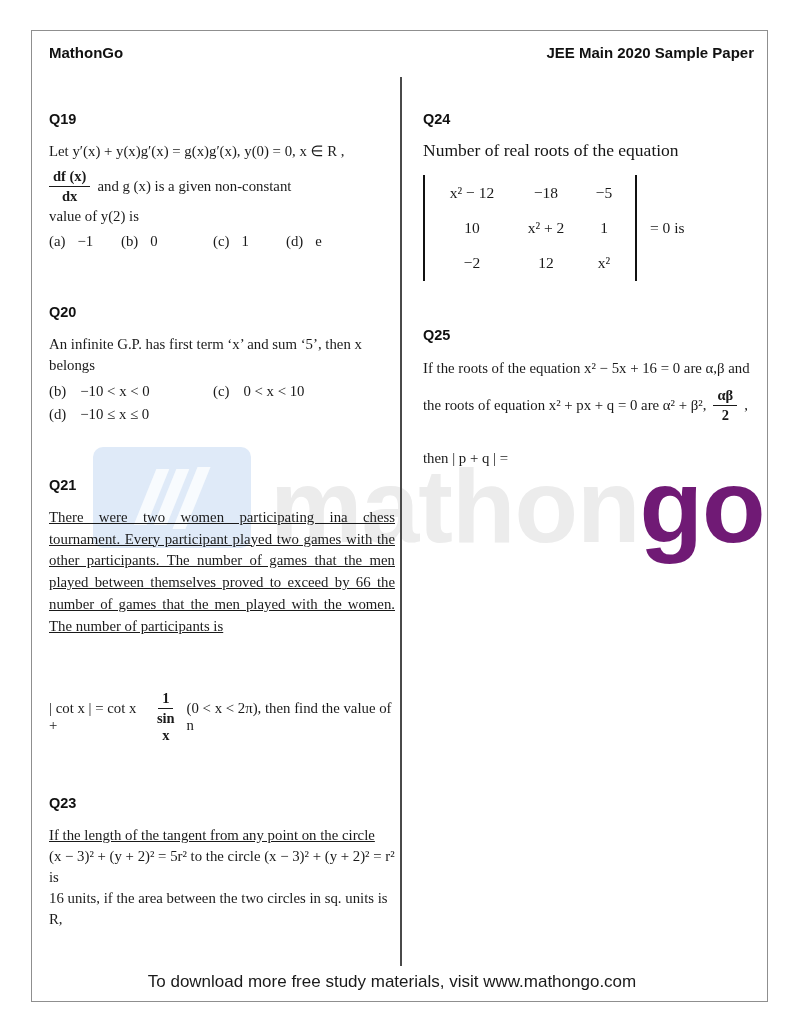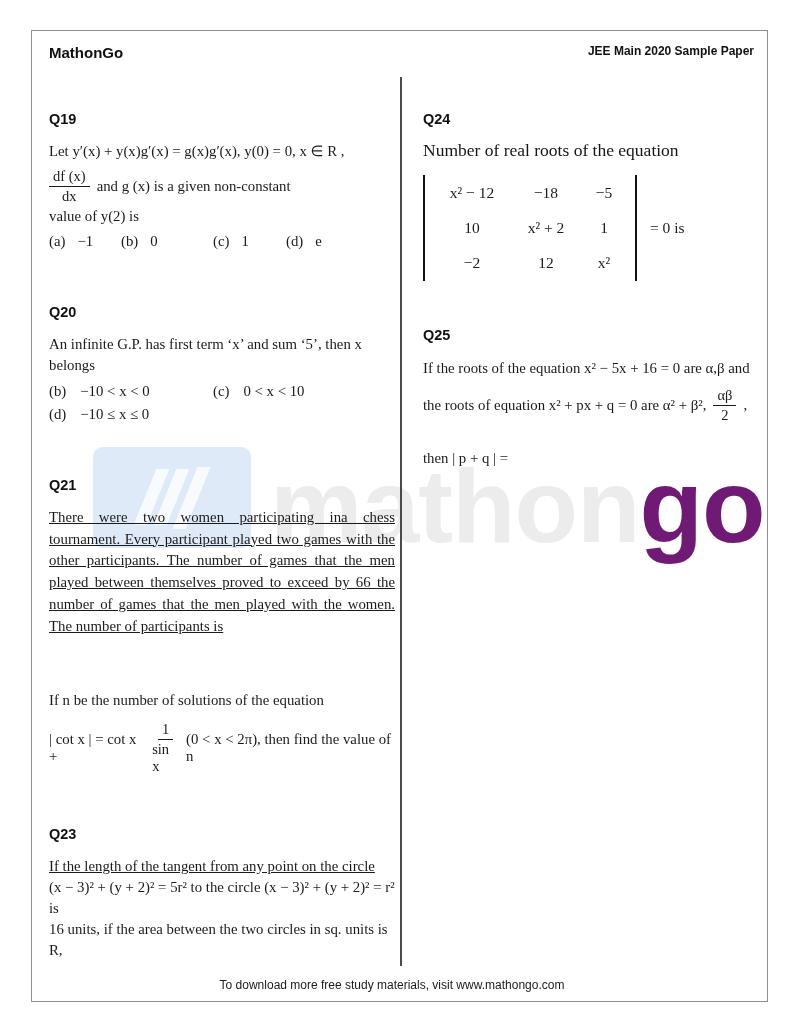--- a/index.html
+++ b/index.html
@@ -21,21 +21,21 @@
   }
   
   .hdr-left {
     position: absolute; top: 13px; left: 17px;
     font-family: "Liberation Sans", sans-serif;
     font-weight: bold; font-size: 15px; color: #111;
   }
   .hdr-right {
     position: absolute; top: 13px; right: 13px;
     font-family: "Liberation Sans", sans-serif;
-    font-weight: bold; font-size: 12px; color: #111;
+    font-weight: bold; font-size: 15px; color: #111;
   }
   
   .divider {
     position: absolute; left: 368px; top: 46px;
     width: 2px; height: 889px; background: #4a4a4a;
   }
   
   .watermark { position: absolute; inset: 0; overflow: hidden; z-index: 0; }
   .wm-box {
     position: absolute; left: 61px; top: 416px;
@@ -63,21 +63,21 @@
   .qlabel {
     font-family: "Liberation Sans", sans-serif;
     font-weight: bold; font-size: 14.5px; color: #111;
   }
   .qtext { font-size: 14.8px; line-height: 21px; }
   .mt14 { margin-top: 14px; }
   .mt6  { margin-top: 6px; }
   .fracline { display: flex; align-items: center; gap: 7px; font-size: 14.8px; }
   .frac {
     display: inline-flex; flex-direction: column; align-items: center;
-    font-size: 14.5px; line-height: 1.2; 
+    font-size: 14.5px; line-height: 1.2; text-align: center; font-weight: bold;
   }
   .frac .num { border-bottom: 1.4px solid #1a1a1a; padding: 0 4px 1px; display: block; }
   .frac .den { display: block; padding-top: 1px; }
   
   .opts-row { display: flex; margin-top: 6px; font-size: 14.8px; }
   .opts-row .opt { display: inline-flex; }
   .opts-row .opt .k { margin-right: 12px; }
   .opts-row .o1 { width: 72px; }
   .opts-row .o2 { width: 92px; }
   .opts-row .o3 { width: 73px; }
@@ -103,21 +103,21 @@
     row-gap: 17px; justify-items: center; align-items: center;
     border-left: 2px solid #111; border-right: 2px solid #111;
     padding: 9px 8px; font-size: 15.5px;
   }
   .det-eq { margin-left: 13px; font-size: 15.5px; }
   
   .footer {
     position: absolute; bottom: 9px; left: 0; right: 15px;
     text-align: center;
     font-family: "Liberation Sans", sans-serif;
-    font-size: 12px; color: #1a1a1a;
+    font-size: 17px; color: #1a1a1a;
   }
 </style>
 </head>
 <body>
 
 <div class="page">
 
   <div class="watermark">
     <div class="wm-box">
       <div class="wm-slash s1"></div>
@@ -174,21 +174,20 @@
         <span class="opt"><span class="k">(d)</span><span>−10 ≤ x ≤ 0</span></span>
       </div>
     </div>
 
     <div class="q q21">
       <div class="qlabel">Q21</div>
       <div class="qtext just mt14" style="line-height:21.8px;">There were two women participating ina chess tournament. Every participant played two games with the other participants. The number of games that the men played between themselves proved to exceed by 66 the number of games that the men played with the women. The number of participants is</div>
     </div>
 
     <div class="q q22">
-      <div class="qtext mt14">If n be the number of solutions of the equation</div>
       <div class="fracline" style="margin-top:10px;">
         <span>| cot x | = cot x +</span>
         <span class="frac">
           <span class="num">1</span>
           <span class="den">sin x</span>
         </span>
         <span>(0 &lt; x &lt; 2π), then find the value of n</span>
       </div>
     </div>
 

